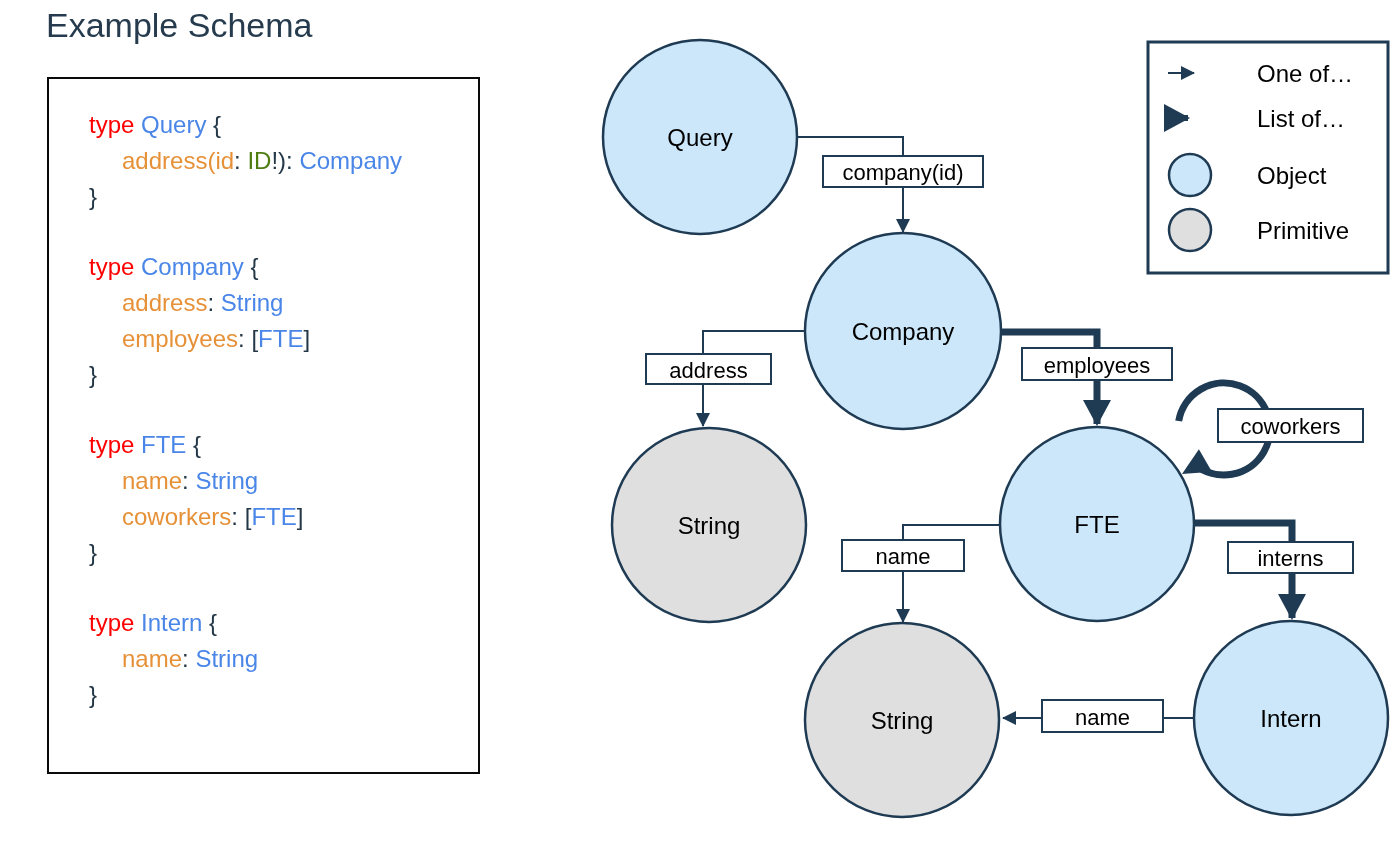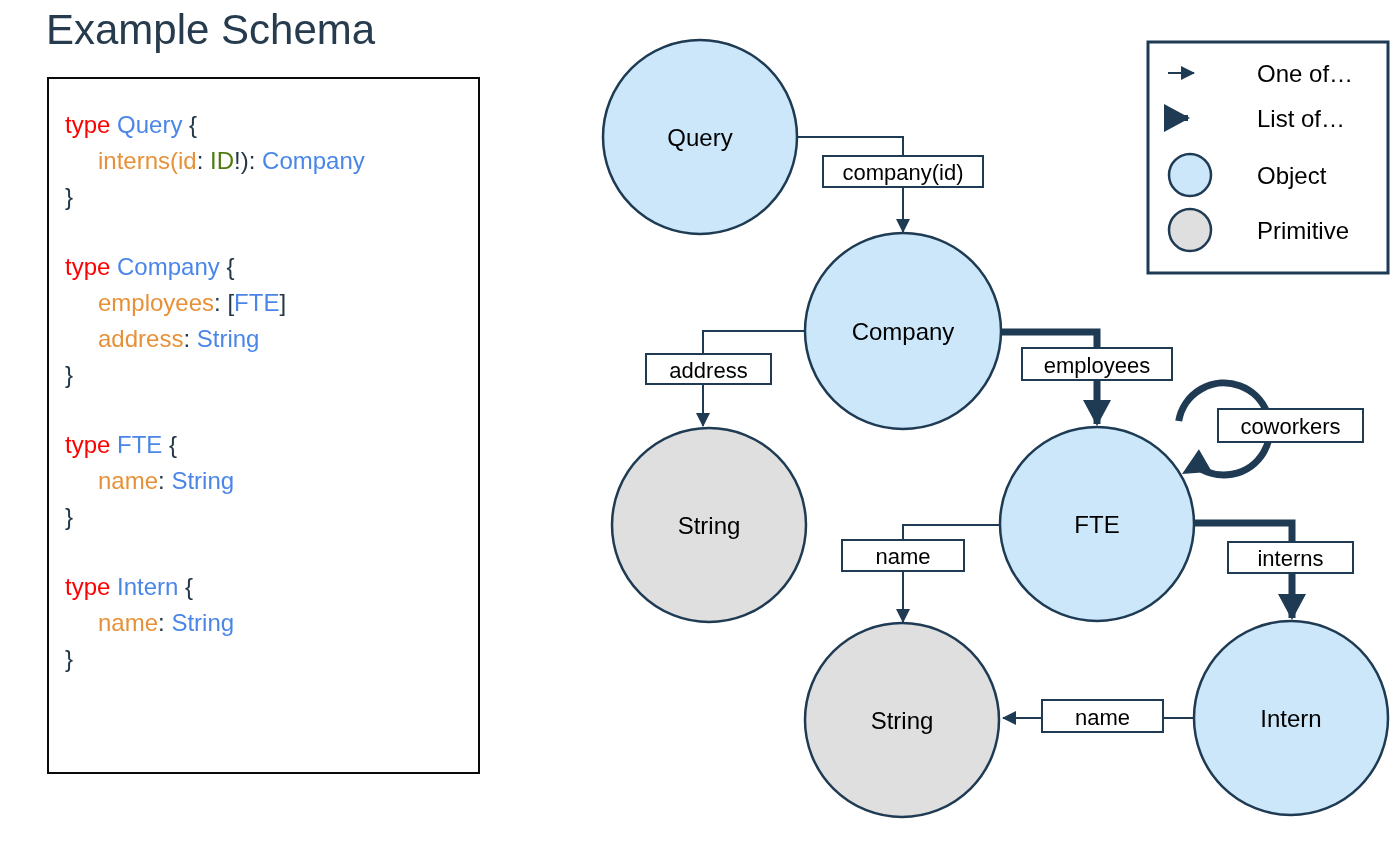--- a/index.html
+++ b/index.html
@@ -1,48 +1,49 @@
 <!DOCTYPE html>
 <html style="--title: #263b4d;"><head>
 <meta charset="utf-8">
 <style>
   html,body{margin:0;padding:0;background:#fff;}
   #root{position:relative;width:1400px;height:845px;background:#ffffff;
         font-family:"Liberation Sans",sans-serif;overflow:hidden;}
-  #page-title{position:absolute;left:46px;top:6px;margin:0;font-size:42px;
+  #page-title{position:absolute;left:46px;top:6px;margin:0;font-size:34px;
         font-weight:400;color:var(--title,#263b4d);}
   #code-box{position:absolute;left:47px;top:77px;width:433px;height:697px;
         box-sizing:border-box;border:2px solid #0a0a0a;background:#fff;
         padding:28px 8px 0 16px;font-size:24px;}
   .cblock{margin:0 0 34px 0;}
-  .cline{line-height:36px;white-space:pre;}
+  .cline{line-height:36px;white-space:pre;margin-left:24px;}
   .cline.ind{padding-left:33px;}
   #diagram{position:absolute;left:0;top:0;}
   svg text{font-family:"Liberation Sans",sans-serif;}
 </style>
 </head>
 <body>
 
 <div id="root">
   <h1 id="page-title">Example Schema</h1>
   <div id="code-box">
       <div class="cblock">
         <div class="cline"><span style="color: rgb(255, 0, 0);">type </span><span style="color: rgb(74, 134, 232);">Query </span><span style="color: rgb(35, 55, 71);">{</span></div>
-        <div class="cline ind"><span style="color: rgb(230, 145, 56);">interns(id</span><span style="color: rgb(35, 55, 71);">: </span><span style="color: #4d7c0f;">ID</span><span style="color: rgb(35, 55, 71);">!): </span><span style="color: rgb(74, 134, 232);">Company</span></div>
+        <div class="cline ind"><span style="color: rgb(230, 145, 56);">address(id</span><span style="color: rgb(35, 55, 71);">: </span><span style="color: #4d7c0f;">ID</span><span style="color: rgb(35, 55, 71);">!): </span><span style="color: rgb(74, 134, 232);">Company</span></div>
         <div class="cline"><span style="color: rgb(35, 55, 71);">}</span></div>
       </div>
       <div class="cblock">
         <div class="cline"><span style="color: rgb(255, 0, 0);">type </span><span style="color: rgb(74, 134, 232);">Company </span><span style="color: rgb(35, 55, 71);">{</span></div>
+        <div class="cline ind"><span style="color: rgb(230, 145, 56);">address</span><span style="color: rgb(35, 55, 71);">: </span><span style="color: rgb(74, 134, 232);">String</span></div>
         <div class="cline ind"><span style="color: rgb(230, 145, 56);">employees</span><span style="color: rgb(35, 55, 71);">: [</span><span style="color: rgb(74, 134, 232);">FTE</span><span style="color: rgb(35, 55, 71);">]</span></div>
-        <div class="cline ind"><span style="color: rgb(230, 145, 56);">address</span><span style="color: rgb(35, 55, 71);">: </span><span style="color: rgb(74, 134, 232);">String</span></div>
         <div class="cline"><span style="color: rgb(35, 55, 71);">}</span></div>
       </div>
       <div class="cblock">
         <div class="cline"><span style="color: rgb(255, 0, 0);">type </span><span style="color: rgb(74, 134, 232);">FTE </span><span style="color: rgb(35, 55, 71);">{</span></div>
         <div class="cline ind"><span style="color: rgb(230, 145, 56);">name</span><span style="color: rgb(35, 55, 71);">: </span><span style="color: rgb(74, 134, 232);">String</span></div>
+        <div class="cline ind"><span style="color: rgb(230, 145, 56);">coworkers</span><span style="color: rgb(35, 55, 71);">: [</span><span style="color: rgb(74, 134, 232);">FTE</span><span style="color: rgb(35, 55, 71);">]</span></div>
         <div class="cline"><span style="color: rgb(35, 55, 71);">}</span></div>
       </div>
       <div class="cblock">
         <div class="cline"><span style="color: rgb(255, 0, 0);">type </span><span style="color: rgb(74, 134, 232);">Intern </span><span style="color: rgb(35, 55, 71);">{</span></div>
         <div class="cline ind"><span style="color: rgb(230, 145, 56);">name</span><span style="color: rgb(35, 55, 71);">: </span><span style="color: rgb(74, 134, 232);">String</span></div>
         <div class="cline"><span style="color: rgb(35, 55, 71);">}</span></div>
       </div>
     </div>
   <svg id="diagram" width="1400" height="845" viewBox="0 0 1400 845">
       <defs>

